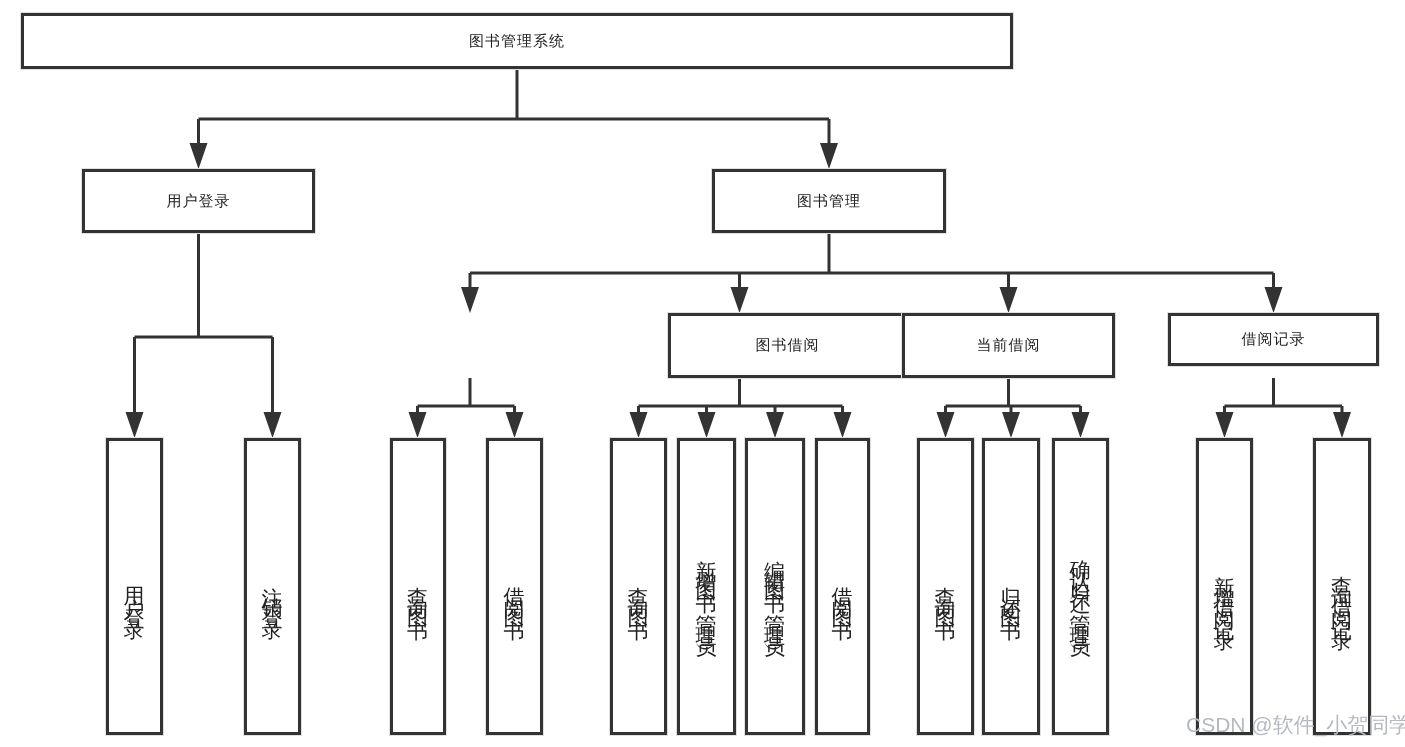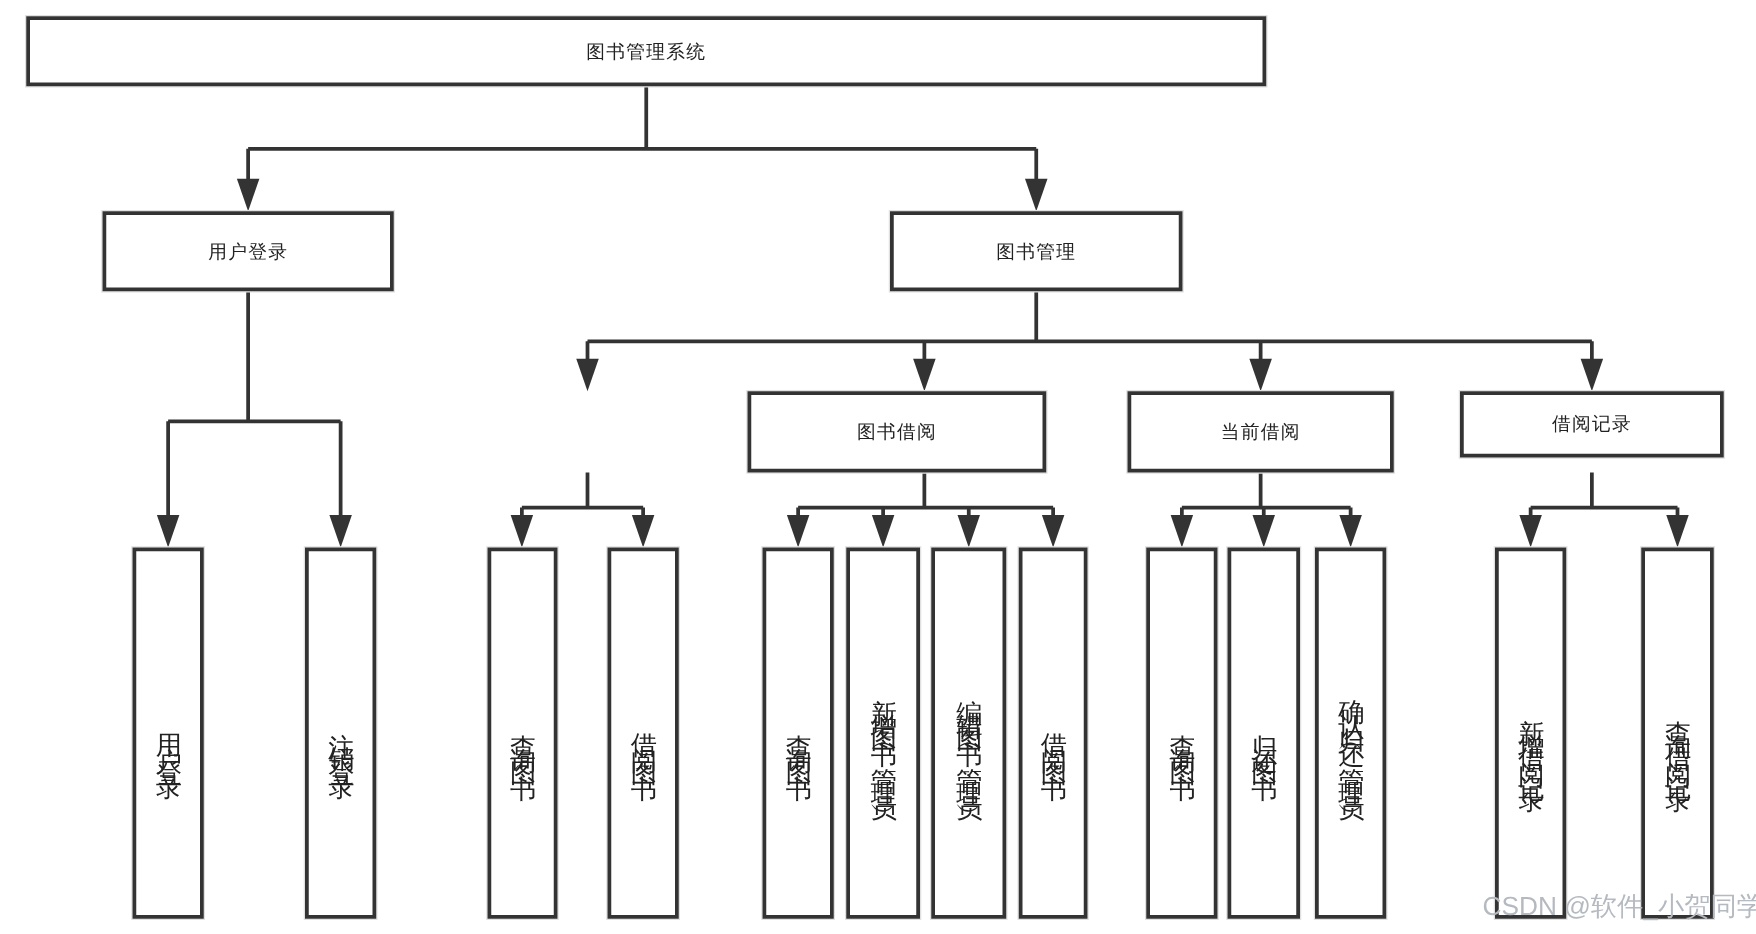--- a/index.html
+++ b/index.html
@@ -94,21 +94,21 @@
     <span>图书管理系统</span>
   </div>
 
   <div class="box h" style="left:82px;top:169px;width:233px;height:64px">
     <span>用户登录</span>
   </div>
   <div class="box h" style="left:712px;top:169px;width:234px;height:64px">
     <span>图书管理</span>
   </div>
 
-  <div class="box h" style="left:598px;top:313px;width:239px;height:65px">
+  <div class="box h" style="left:668px;top:313px;width:239px;height:65px">
     <span>图书借阅</span>
   </div>
   <div class="box h" style="left:902px;top:313px;width:213px;height:65px">
     <span>当前借阅</span>
   </div>
   <div class="box h" style="left:1168px;top:313px;width:211px;height:53px">
     <span>借阅记录</span>
   </div>
 
   <div class="box v" style="left:106px;top:438px;width:57px;height:297px">

